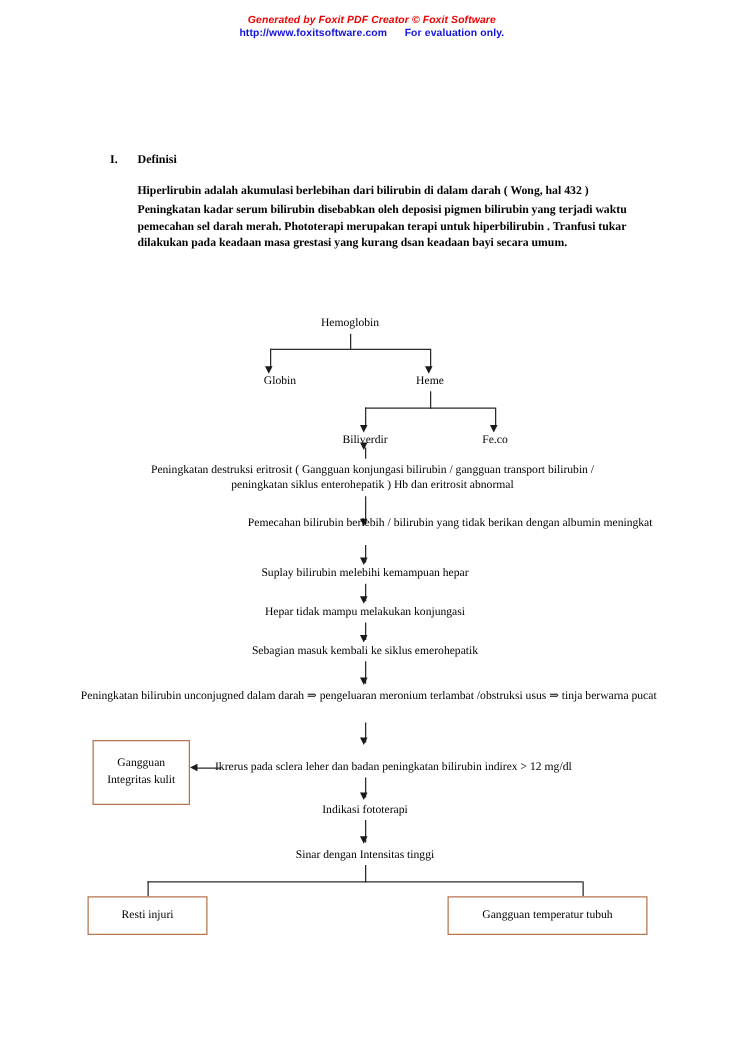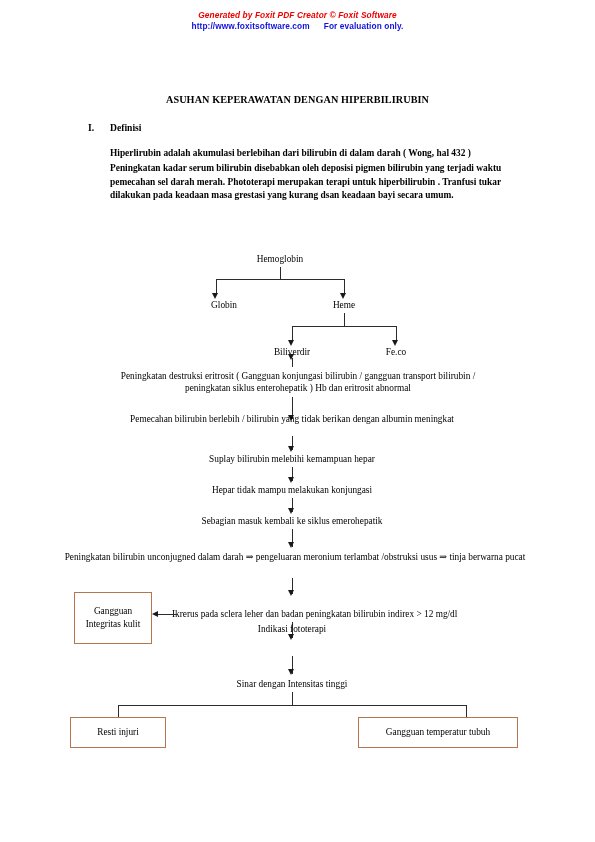--- a/index.html
+++ b/index.html
@@ -146,21 +146,20 @@
 </head>
 <body>
 
 <div class="page">
 
   <div class="watermark">
     <span class="wm-line1">Generated by Foxit PDF Creator © Foxit Software</span>
     <span class="wm-line2"><span class="wm-url">http://www.foxitsoftware.com</span><span>For evaluation only.</span></span>
   </div>
 
-  <div class="doc-title">ASUHAN KEPERAWATAN DENGAN HIPERBILIRUBIN</div>
 
   <div class="section" style="top:122px;">
     <div class="sec-head">
       <span class="sec-num">I.</span>
       <span class="sec-label">Definisi</span>
     </div>
     <div class="sec-body" style="margin-top:14px;">
       <p>Hiperlirubin adalah akumulasi berlebihan dari bilirubin di dalam darah ( Wong, hal 432 )</p>
       <p>Peningkatan kadar serum bilirubin disebabkan oleh deposisi pigmen bilirubin yang terjadi waktu pemecahan sel darah merah. Phototerapi merupakan terapi untuk hiperbilirubin . Tranfusi tukar dilakukan pada keadaan masa grestasi yang kurang dsan keadaan bayi secara umum.</p>
     </div>
@@ -192,21 +191,21 @@
     <div class="node" style="left:360px; top:98px; width:72px;">Fe.co</div>
 
     <div class="vline" style="left:291.5px; top:110px; height:9px;"></div>
     <div class="arrow-down" style="left:288px; top:106px;"></div>
 
     <div class="node wrap" style="left:110px; top:122px; width:376px;">Peningkatan destruksi eritrosit ( Gangguan konjungasi bilirubin / gangguan transport bilirubin / peningkatan siklus enterohepatik ) Hb dan eritrosit abnormal</div>
 
     <div class="vline" style="left:291.5px; top:149px; height:22px;"></div>
     <div class="arrow-down" style="left:288px; top:167px;"></div>
 
-    <div class="node" style="left:62px; top:165px; width:460px;">Pemecahan bilirubin berlebih / bilirubin yang tidak berikan dengan albumin meningkat</div>
+    <div class="node" style="left:62px; top:165px; width:460px;text-align:right;">Pemecahan bilirubin berlebih / bilirubin yang tidak berikan dengan albumin meningkat</div>
 
     <div class="vline" style="left:291.5px; top:188px; height:14px;"></div>
     <div class="arrow-down" style="left:288px; top:198px;"></div>
 
     <div class="node" style="left:142px; top:205px; width:300px;">Suplay bilirubin melebihi kemampuan hepar</div>
 
     <div class="vline" style="left:291.5px; top:219px; height:14px;"></div>
     <div class="arrow-down" style="left:288px; top:229px;"></div>
 
     <div class="node" style="left:142px; top:236px; width:300px;">Hepar tidak mampu melakukan konjungasi</div>
@@ -227,21 +226,21 @@
     <div class="node" style="left:172px; top:360px; width:372px; text-align:left;">Ikrerus pada sclera leher dan badan peningkatan bilirubin indirex &gt; 12 mg/dl</div>
 
     <div class="hline" style="left:157px; top:366px; width:20px;"></div>
     <div class="arrow-left" style="left:152px; top:363px;"></div>
 
     <div class="box" style="left:74px; top:344px; width:78px; height:52px;">Gangguan Integritas kulit</div>
 
     <div class="vline" style="left:291.5px; top:374px; height:16px;"></div>
     <div class="arrow-down" style="left:288px; top:386px;"></div>
 
-    <div class="node" style="left:192px; top:375px; width:200px;">Indikasi fototerapi</div>
+    <div class="node" style="left:192px; top:394px; width:200px;">Indikasi fototerapi</div>
 
     <div class="vline" style="left:291.5px; top:408px; height:18px;"></div>
     <div class="arrow-down" style="left:288px; top:421px;"></div>
 
     <div class="node" style="left:192px; top:430px; width:200px;">Sinar dengan Intensitas tinggi</div>
 
     <div class="vline" style="left:291.5px; top:444px; height:14px;"></div>
     <div class="hline" style="left:118px; top:457px; width:348px;"></div>
     <div class="vline" style="left:117.5px; top:457px; height:15px;"></div>
     <div class="vline" style="left:465.5px; top:457px; height:15px;"></div>

